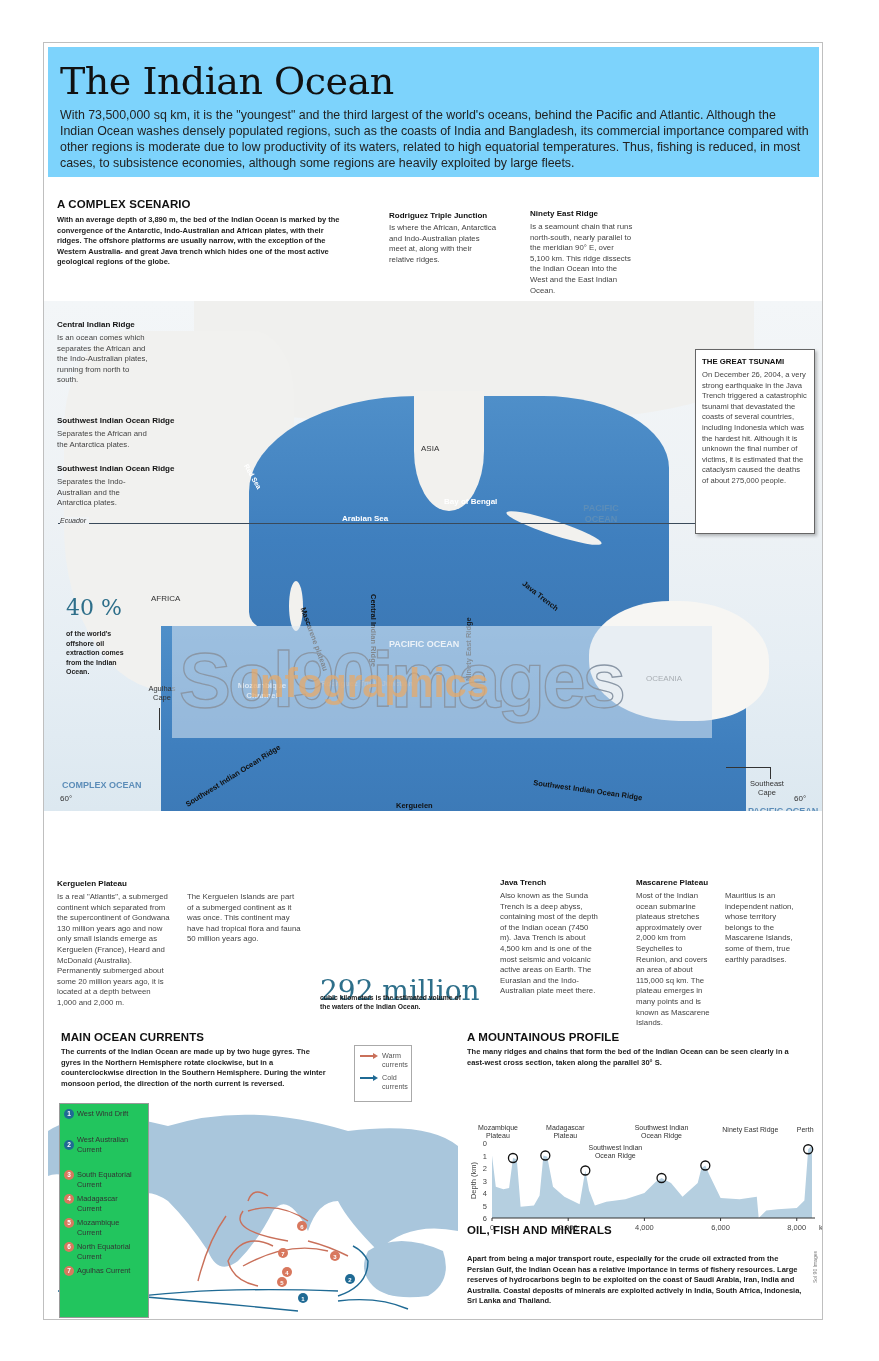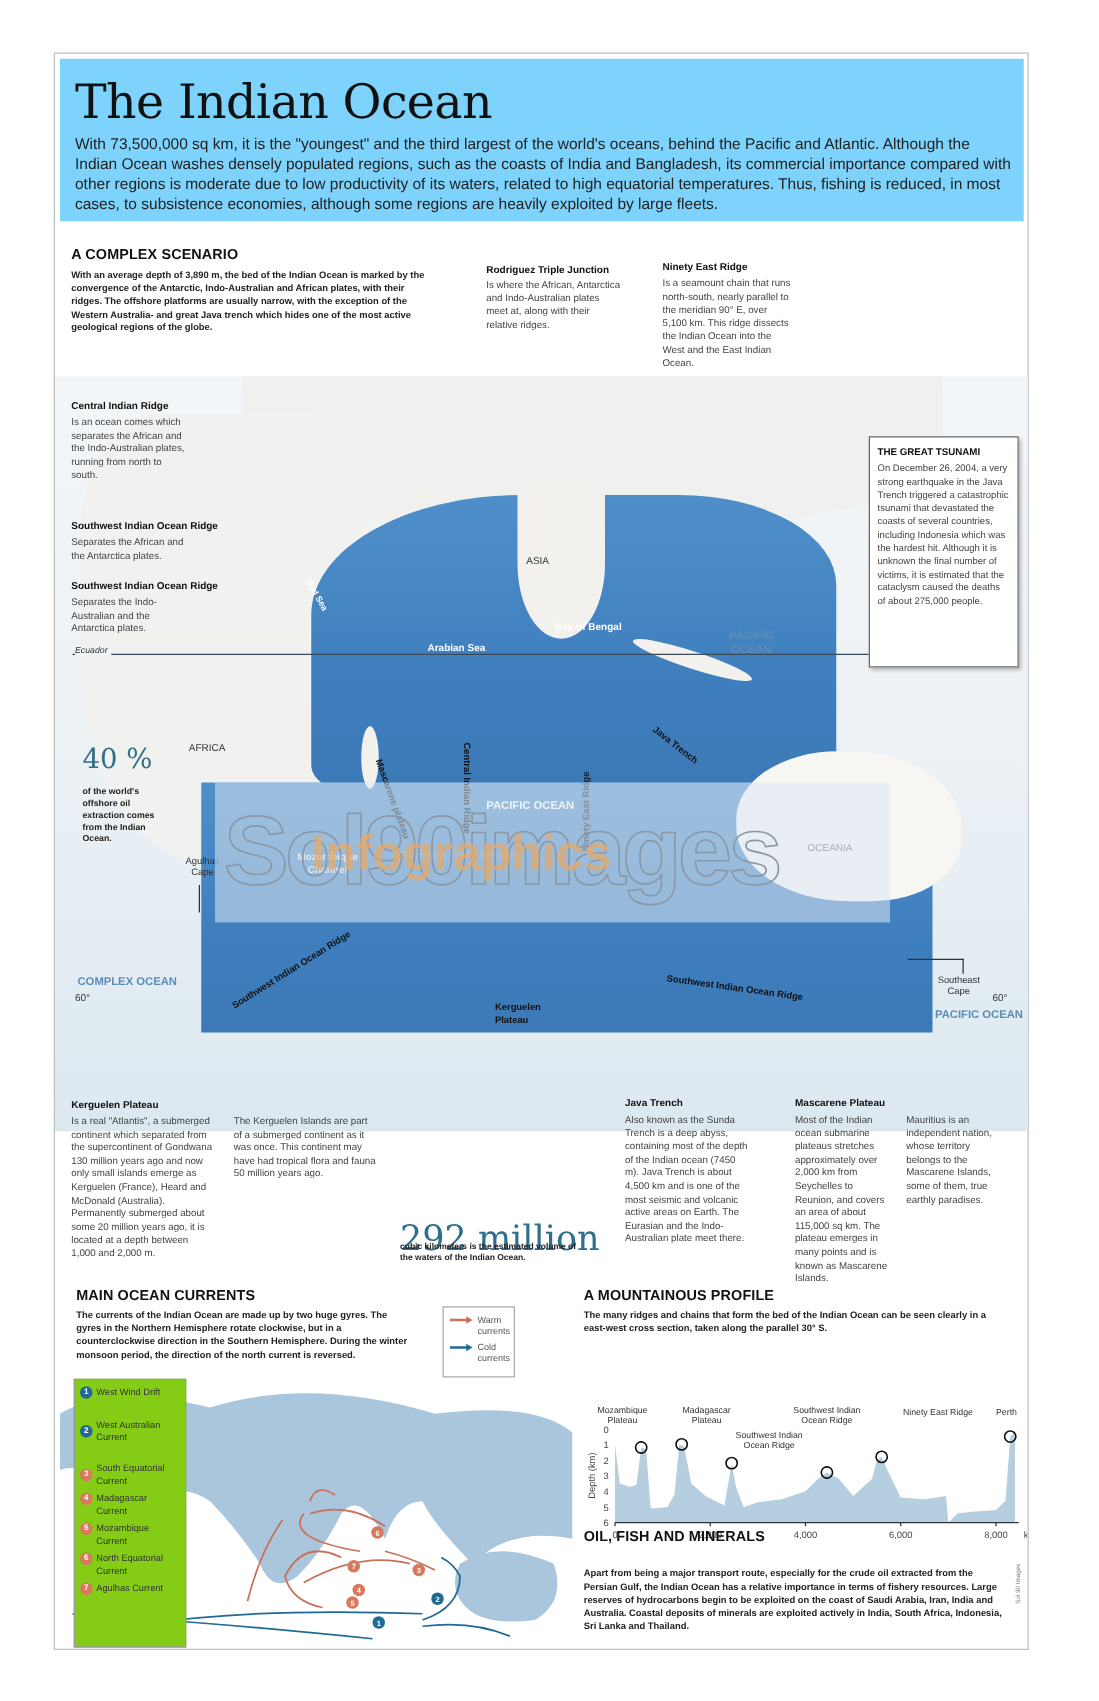--- a/index.html
+++ b/index.html
@@ -13,21 +13,21 @@
   .title { position: absolute; left: 12px; top: 12px; font-family: "DejaVu Serif", serif; font-size: 38px; color: #111; letter-spacing: -0.5px; }
   .intro { position: absolute; left: 12px; top: 60px; width: 752px; font-size: 12.4px; line-height: 16px; color: #222; }
 
   
   .h-section { font-weight: bold; font-size: 11.5px; color: #111; letter-spacing: 0.1px; }
   .h-sub { font-weight: bold; font-size: 8px; color: #111; }
   .body-bold { font-weight: bold; font-size: 7.5px; line-height: 10.5px; color: #222; }
   .body { font-size: 7.8px; line-height: 10.6px; color: #444; }
 
   
-  .map { position: absolute; left: 0; top: 258px; width: 780px; height: 604px; overflow: hidden;
+  .map { position: absolute; left: 0; top: 258px; width: 780px; height: 510px; overflow: hidden;
     background: linear-gradient(180deg, #f3f6f8 0%, #eef2f5 40%, #e6eef4 70%, #dce8f0 100%); }
   .land { position: absolute; background: #f1f1ef; }
   .ocean-main { position: absolute; background: linear-gradient(180deg, #4f8fc9 0%, #3f7fbe 60%, #3c79b6 100%); }
   .map-label-ocean { position: absolute; font-weight: bold; color: #5c8db8; font-size: 9px; text-align: center; line-height: 11px; }
   .map-label-land { position: absolute; font-size: 8px; color: #333; }
   .map-label-white { position: absolute; font-weight: bold; color: #ffffff; font-size: 8px; }
   .map-label-dark { position: absolute; font-weight: bold; color: #111; font-size: 7.5px; }
   .equator { position: absolute; left: 14px; top: 480px; width: 740px; border-top: 1px solid #3a4a5a; }
   .eq-label { position: absolute; left: 16px; top: 474px; font-style: italic; font-size: 7px; color: #333; background: #f0f3f5; padding-right: 3px; }
   .deg { position: absolute; font-size: 8px; color: #333; }
@@ -48,21 +48,21 @@
 
   .big-num { font-family: "DejaVu Serif", serif; color: #2e6f8a; }
 
   
   .currents-map { position: absolute; left: 4px; top: 1058px; width: 410px; height: 215px; }
   .legend-box { position: absolute; left: 310px; top: 1002px; width: 58px; height: 57px; border: 1px solid #aaa; background: #fff; padding: 5px; }
   .legend-row { display: flex; align-items: flex-start; gap: 4px; font-size: 7.2px; color: #555; line-height: 9px; margin-bottom: 4px; }
   .legend-line { width: 18px; height: 9px; position: relative; flex: none; }
   .legend-line::before { content: ""; position: absolute; left: 0; top: 4px; width: 15px; height: 1.5px; background: currentColor; }
   .legend-line::after { content: ""; position: absolute; left: 13px; top: 1.5px; border-left: 5px solid currentColor; border-top: 3px solid transparent; border-bottom: 3px solid transparent; }
-  .cur-list { position: absolute; left: 15px; top: 1060px; width: 90px; height: 215px; background: #84cc16; border: 1px solid #999; padding: 5px 4px; z-index: 2; }
+  .cur-list { position: absolute; left: 15px; top: 1060px; width: 90px; height: 215px; background: #22c55e; border: 1px solid #999; padding: 5px 4px; z-index: 2; }
   .cur-item { display: flex; gap: 3px; font-size: 7.4px; color: #333; line-height: 9.5px; }
   .cur-num { flex: none; width: 10px; height: 10px; border-radius: 50%; color: #fff; font-weight: bold; font-size: 6.5px; text-align: center; line-height: 10px; }
 
   
   .profile { position: absolute; left: 423px; top: 1045px; width: 355px; height: 160px; }
 
   .credit { position: absolute; left: 768px; top: 1240px; font-size: 5px; color: #777; transform: rotate(-90deg); transform-origin: left top; white-space: nowrap; }
 </style>
 </head>
 <body>
@@ -206,21 +206,21 @@
 
   <div class="cur-list">
     <div class="cur-item" style="margin-bottom:16px;">
         <span class="cur-num" style="background:#1f6a94;">1</span>
         <span>West Wind Drift</span>
       </div>
     <div class="cur-item" style="margin-bottom:16px;">
         <span class="cur-num" style="background:#1f6a94; margin-top:5px;">2</span>
         <span>West Australian Current</span>
       </div>
-    <div class="cur-item" style="margin-bottom:5px;align-items:center;">
+    <div class="cur-item" style="margin-bottom:5px;">
         <span class="cur-num" style="background:#d8785e;">3</span>
         <span>South Equatorial Current</span>
       </div>
     <div class="cur-item" style="margin-bottom:5px;">
         <span class="cur-num" style="background:#d8785e;">4</span>
         <span>Madagascar Current</span>
       </div>
     <div class="cur-item" style="margin-bottom:5px;">
         <span class="cur-num" style="background:#d8785e;">5</span>
         <span>Mozambique Current</span>

